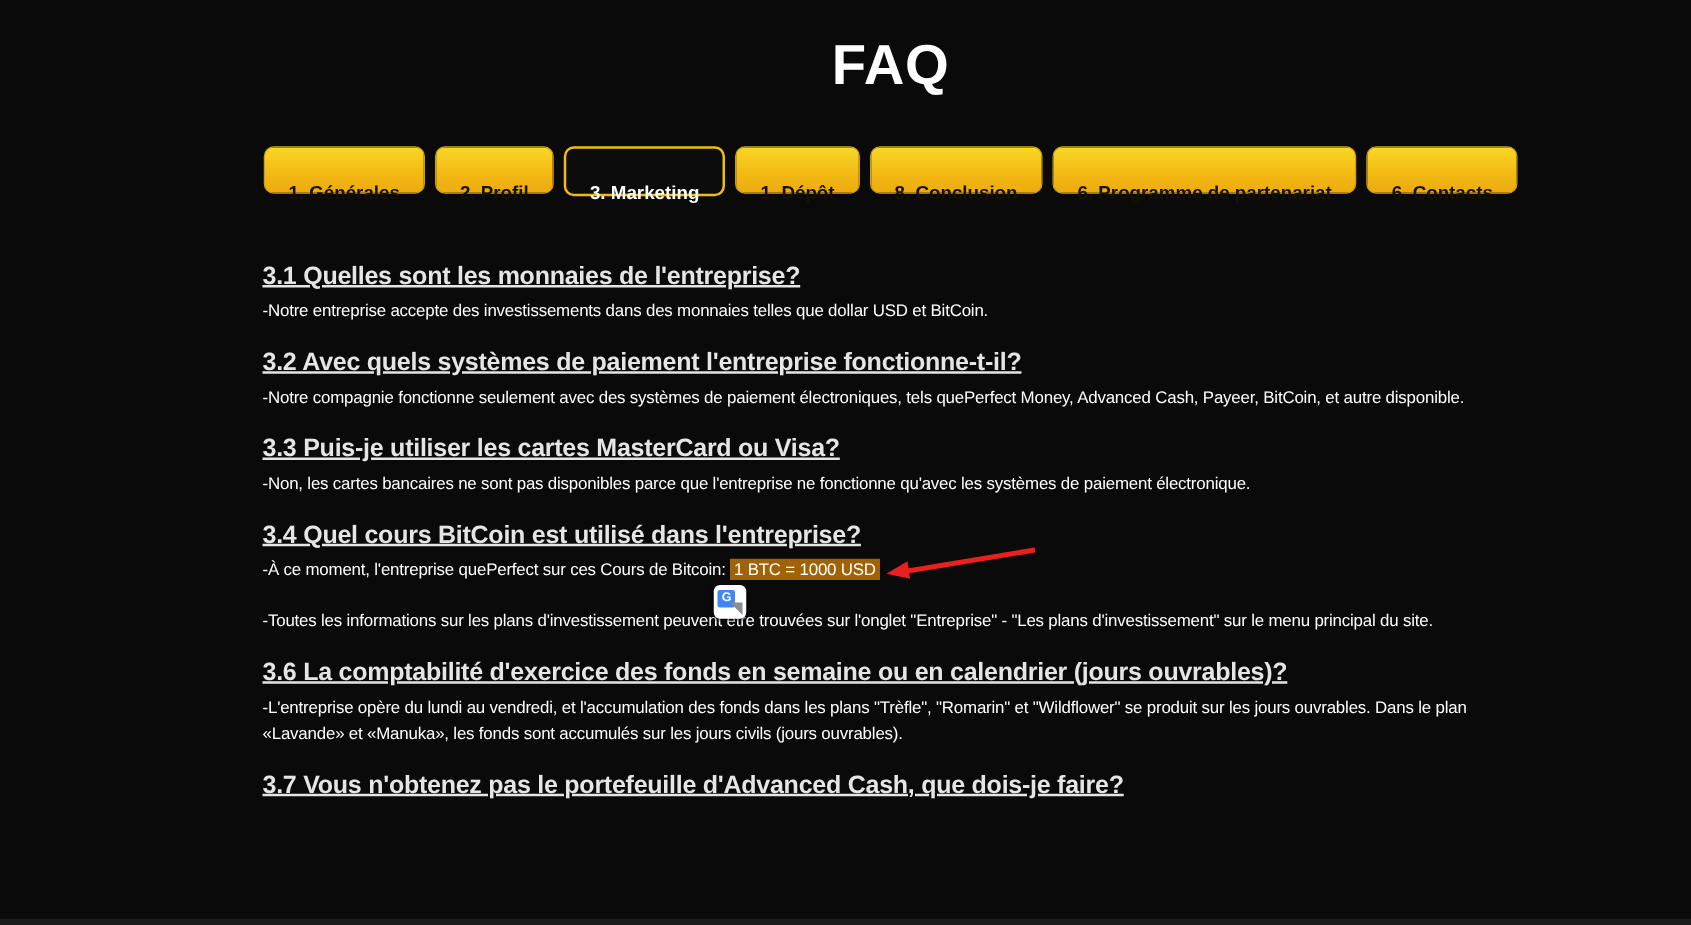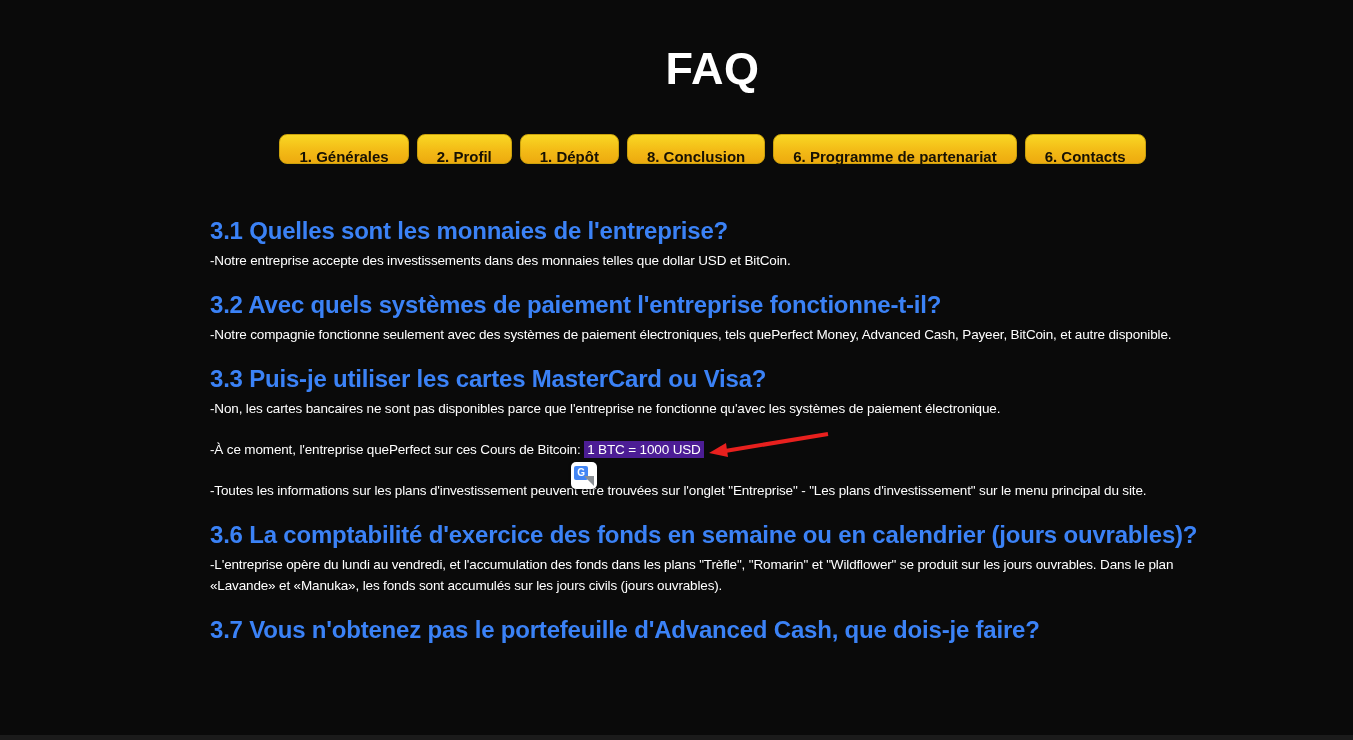--- a/index.html
+++ b/index.html
@@ -11,71 +11,72 @@
     overflow:hidden;
     position:relative;
   }
   .container { margin-left:210px; width:1005px; }
 
   .faq-title {
     text-align:center;
     color:#ffffff;
     font-size:45px;
     font-weight:bold;
-    padding-top:43px;
+    padding-top:26px;
     letter-spacing:0.5px;
   }
 
   .tabs {
     display:flex;
     justify-content:center;
     gap:8px;
     margin-top:39px;
   }
   .tab {
     background:linear-gradient(180deg,#f9d724 0%,#f3bb16 55%,#edaa0f 100%);
     color:#171103;
     font-weight:bold;
     font-size:15px;
     height:30px;
     line-height:37px;
-    padding:3px 19px;
+    padding:18px 19px;
     border-radius:8px;
     border:1px solid #caa10c;
     white-space:nowrap;
     cursor:pointer;
   }
   .tab.active {
     background:#0c0c0c;
     color:#ffffff;
     border:2px solid #f2ba15;
     line-height:35px;
   }
 
   .sections { margin-top:53px; }
   .section { margin-bottom:20px; }
   .q {
-    color:#3b82f6;
-    font-size:24px;
+    color:#e5e5e5;
+    font-size:20px;
     font-weight:bold;
     margin:0 0 5px 0;
     letter-spacing:-0.2px;
+    text-decoration:underline;
   }
   .a {
     color:#ffffff;
     font-size:13.5px;
     line-height:21px;
     margin:0;
     letter-spacing:-0.15px;
   }
   .a.oneline { white-space:nowrap; }
 
   .hl {
     position:relative;
-    background:#4c1d95;
+    background:#a16207;
     color:#ffffff;
     padding:1px 3px;
   }
 
   .arrow-svg {
     position:absolute;
     left:calc(100% + 2px);
     top:-16px;
     width:130px;
     height:38px;
@@ -125,20 +126,21 @@
 </head>
 <body>
 
 <div class="container">
 
   <div class="faq-title">FAQ</div>
 
   <div class="tabs">
     <div class="tab">1. Générales</div>
     <div class="tab">2. Profil</div>
+    <div class="tab active">3. Marketing</div>
     <div class="tab">1. Dépôt</div>
     <div class="tab">8. Conclusion</div>
     <div class="tab">6. Programme de partenariat</div>
     <div class="tab">6. Contacts</div>
   </div>
 
   <div class="sections">
 
     <div class="section">
       <h2 class="q">3.1 Quelles sont les monnaies de l'entreprise?</h2>
@@ -149,20 +151,21 @@
       <h2 class="q">3.2 Avec quels systèmes de paiement l'entreprise fonctionne-t-il?</h2>
       <p class="a oneline">-Notre compagnie fonctionne seulement avec des systèmes de paiement électroniques, tels quePerfect Money, Advanced Cash, Payeer, BitCoin, et autre disponible.</p>
     </div>
 
     <div class="section">
       <h2 class="q">3.3 Puis-je utiliser les cartes MasterCard ou Visa?</h2>
       <p class="a oneline">-Non, les cartes bancaires ne sont pas disponibles parce que l'entreprise ne fonctionne qu'avec les systèmes de paiement électronique.</p>
     </div>
 
     <div class="section">
+      <h2 class="q">3.4 Quel cours BitCoin est utilisé dans l'entreprise?</h2>
       <p class="a oneline">
         <span>-À ce moment, l'entreprise quePerfect sur ces Cours de Bitcoin:</span>
         <span class="hl"><span>1 BTC = 1000 USD</span><svg class="arrow-svg" viewBox="0 0 130 38">
               <line x1="122" y1="9" x2="19" y2="26" stroke="#e8201e" stroke-width="4"></line>
               <polygon points="3,28 20,18 22,32" fill="#e8201e"></polygon>
             </svg><span class="gt-icon">
               <span class="gt-blue">G</span>
               <span class="gt-gray"></span>
             </span></span>
       </p>

